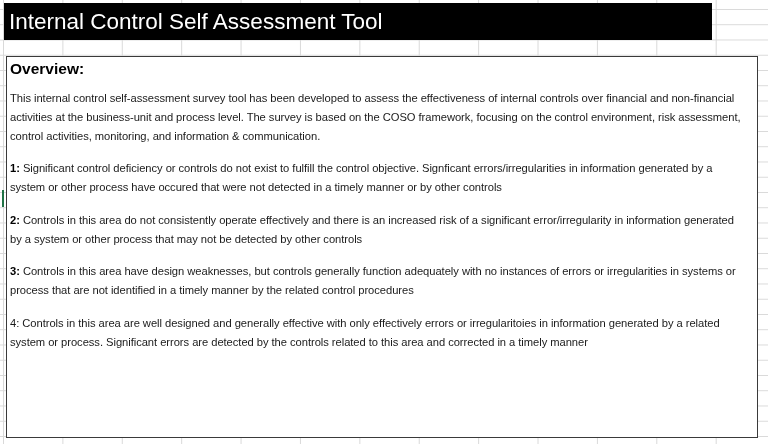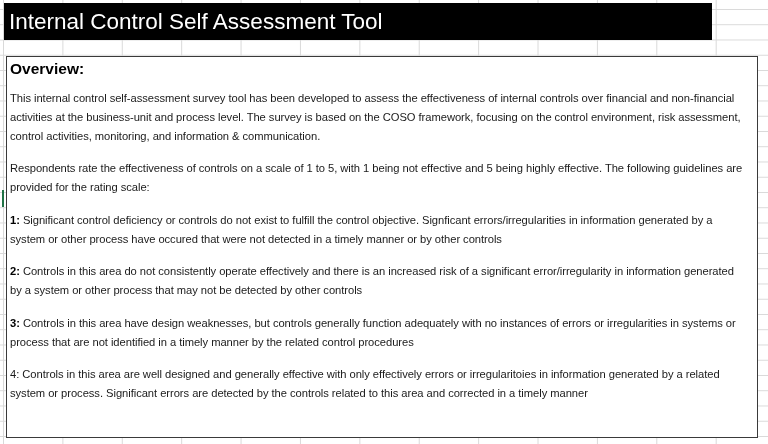--- a/index.html
+++ b/index.html
@@ -87,21 +87,20 @@
 
   <div class="title-bar">
     <span>Internal Control Self Assessment Tool</span>
   </div>
 
   <div class="overview-box">
     <div class="overview-heading">Overview:</div>
 
     <p class="para">This internal control self-assessment survey tool has been developed to assess the effectiveness of internal controls over financial and non-financial activities at the business-unit and process level. The survey is based on the COSO framework, focusing on the control environment, risk assessment, control activities, monitoring, and information &amp; communication.</p>
 
-    <p class="para">Respondents rate the effectiveness of controls on a scale of 1 to 5, with 1 being not effective and 5 being highly effective. The following guidelines are provided for the rating scale:</p>
 
     <p class="para"><span class="rating-num">1:</span><span> Significant control deficiency or controls do not exist to fulfill the control objective. Signficant errors/irregularities in information generated by a system or other process have occured that were not detected in a timely manner or by other controls</span></p>
 
     <p class="para"><span class="rating-num">2:</span><span> Controls in this area do not consistently operate effectively and there is an increased risk of a significant error/irregularity in information generated by a system or other process that may not be detected by other controls</span></p>
 
     <p class="para"><span class="rating-num">3:</span><span> Controls in this area  have design weaknesses, but controls generally function adequately with no instances of errors or irregularities in systems or process that are not identified in a timely manner by the related control procedures</span></p>
 
     <p class="para"><span class="rating-num plain">4:</span><span> Controls in this area are well designed and generally effective with only effectively errors or irregularitoies in information generated by a related system or process. Significant errors are detected by the controls related to this area and corrected in a timely manner</span></p>
 
   </div>

